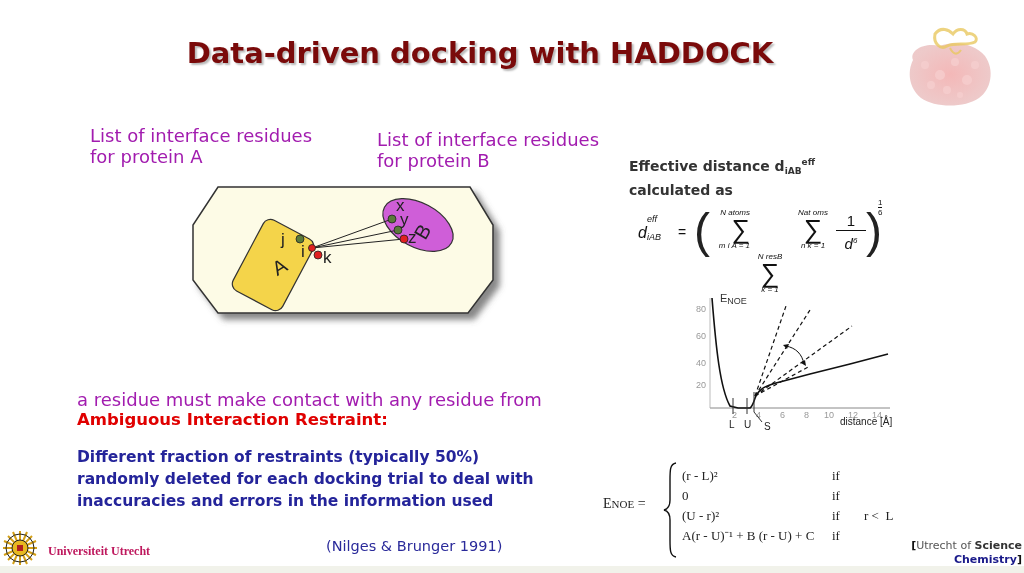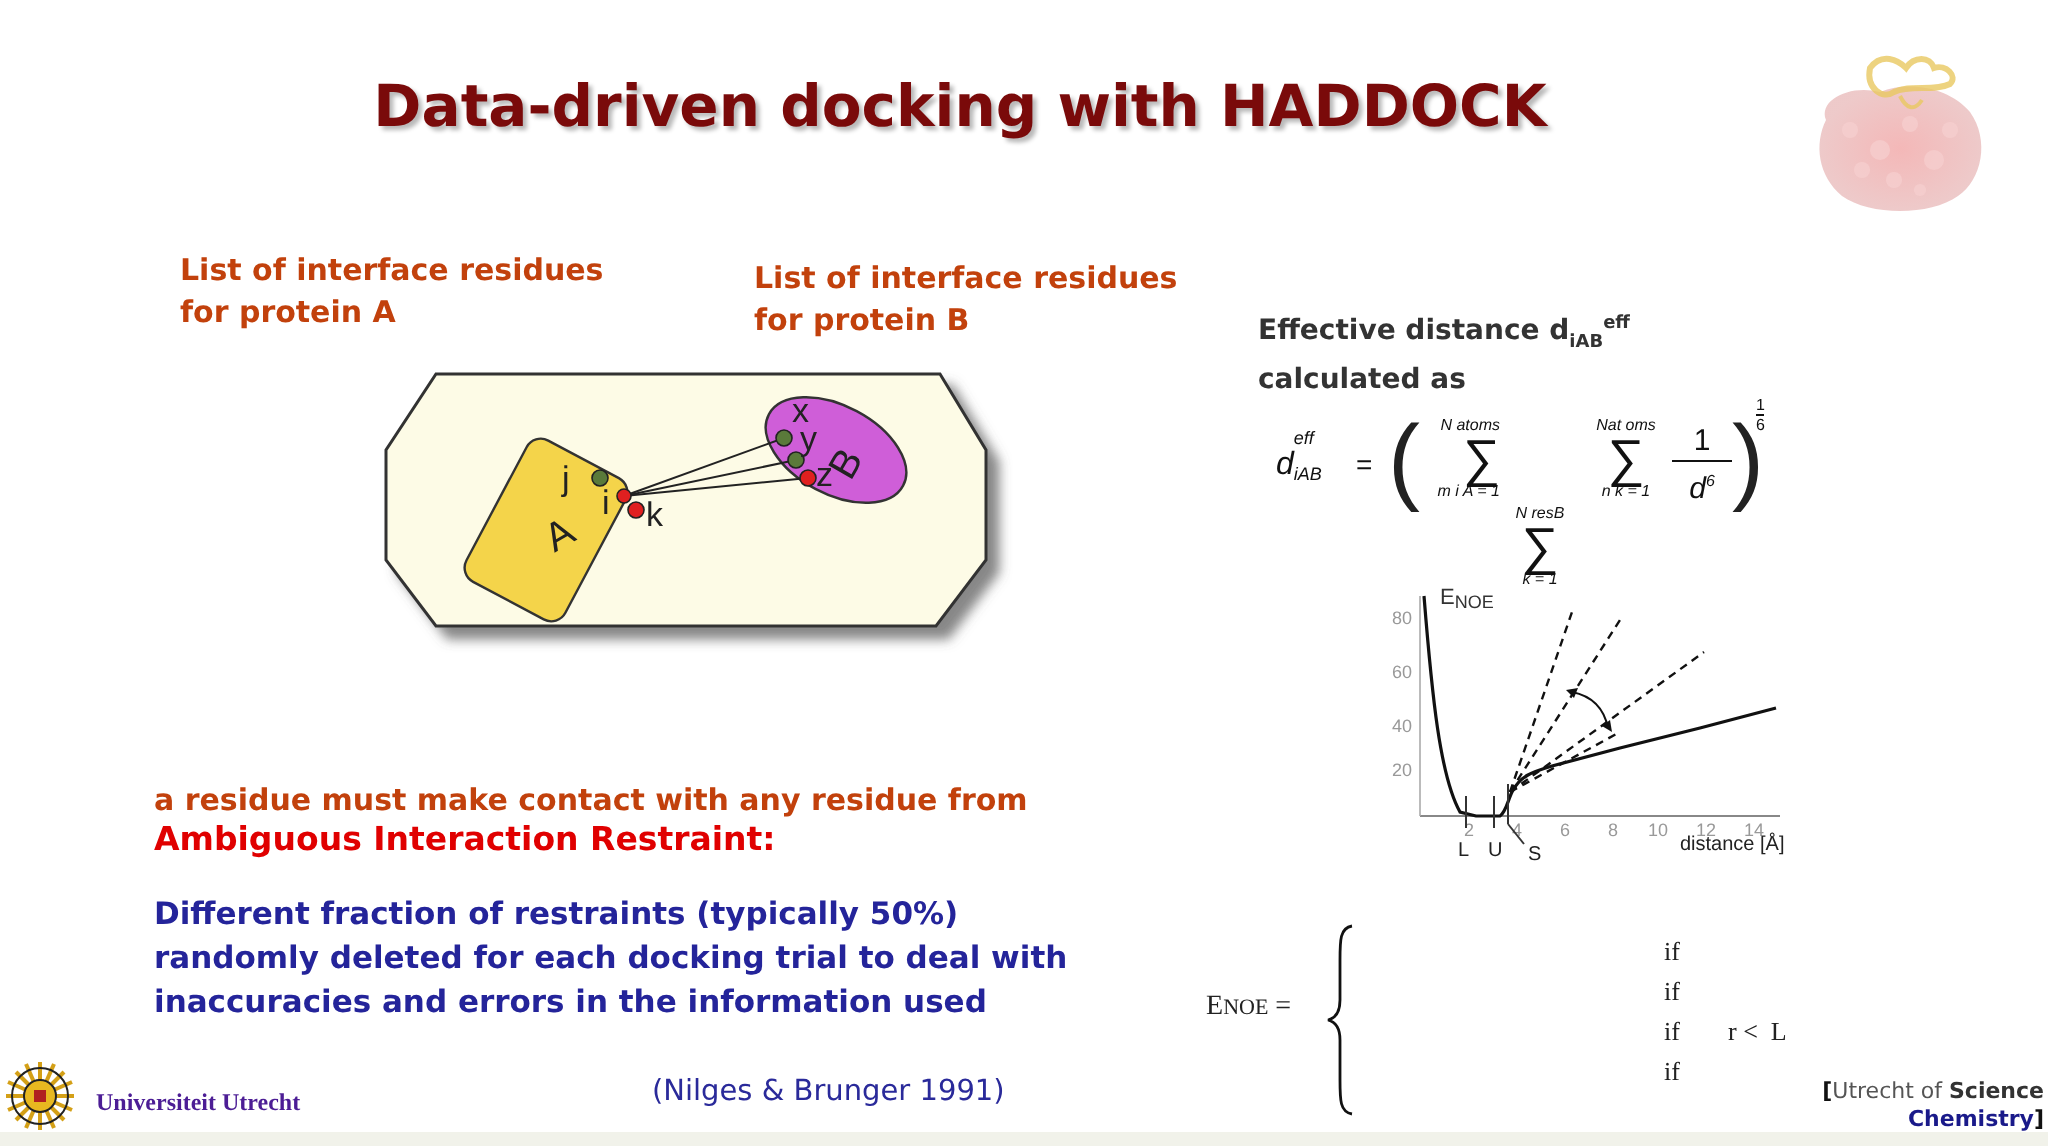--- a/index.html
+++ b/index.html
@@ -1,26 +1,26 @@
 <!DOCTYPE html>
 <html><head>
 <meta charset="utf-8">
 <style>
   html, body { margin:0; padding:0; }
   body { width:1024px; height:573px; position:relative; overflow:hidden; background:#ffffff;
          font-family:"DejaVu Sans", sans-serif; }
   .abs { position:absolute; }
   .title { left:0; width:960px; top:36px; text-align:center; font-size:29px; font-weight:bold;
            color:#7a0a0a; text-shadow:2px 2px 2px #b9b9b9; letter-spacing:0px; }
-  .gray-bold { color:#c2410c; font-weight:bold; font-size:15px; line-height:21px; }
+  .gray-bold { color:#a21caf; font-weight:normal; font-size:18px; line-height:21px; }
   .red-bold { color:#e00000; font-weight:bold; font-size:16.5px; }
   .blue-bold { color:#24249a; font-weight:bold; font-size:15.5px; line-height:22px; }
   .cite { color:#2a2a9a; font-size:14.5px; }
   .footer-bar { left:0; top:566px; width:1024px; height:7px; background:#f1f2ea; }
-  .uu-name { font-family:"Liberation Serif", serif; font-weight:bold; font-size:12px; color:#4c1d95; }
+  .uu-name { font-family:"Liberation Serif", serif; font-weight:bold; font-size:12px; color:#be185d; }
   .faculty { font-size:11px; color:#555; text-align:right; line-height:14px; }
   .faculty b { color:#333; }
   .faculty .chem { color:#1a1a8a; font-weight:bold; }
   .formula-table { font-family:"Liberation Serif", serif; font-size:13px; color:#222; }
 </style>
 </head>
 <body>
 
 <div class="abs" style="left:895px; top:20px; width:110px; height:90px;">
   <svg width="110" height="90" viewBox="0 0 110 90">
@@ -185,20 +185,26 @@
   <div>Different fraction of restraints (typically 50%)</div>
   <div>randomly deleted for each docking trial to deal with</div>
   <div>inaccuracies and errors in the information used</div>
 </div>
 
 <div class="abs formula-table" style="left:600px; top:460px; width:320px; height:100px;">
   <div class="abs" style="left:3px; top:36px; font-size:14px;"><span>E</span><span style="font-size:11px;">NOE</span> <span>=</span></div>
   <svg class="abs" style="left:62px; top:0px;" width="16" height="100" viewBox="0 0 16 100">
     <path d="M14,3 C8,4 8,10 8,20 L8,40 C8,46 6,49 2,50 C6,51 8,54 8,60 L8,80 C8,90 8,96 14,97" fill="none" stroke="#111" stroke-width="1.4"></path>
   </svg>
+  <div class="abs" style="left:82px; top:6px; line-height:20px;">
+    <div>(r - L)²</div>
+    <div>0</div>
+    <div>(U - r)²</div>
+    <div>A(r - U)⁻¹ + B (r - U) + C</div>
+  </div>
   <div class="abs" style="left:232px; top:6px; line-height:20px;">
     <div>if</div>
     <div>if</div>
     <div>if</div>
     <div>if</div>
   </div>
   <div class="abs" style="left:264px; top:6px; line-height:20px; white-space:pre;">
     <div>r &lt;  L</div>
     <div>L &lt; r &lt; U</div>
     

